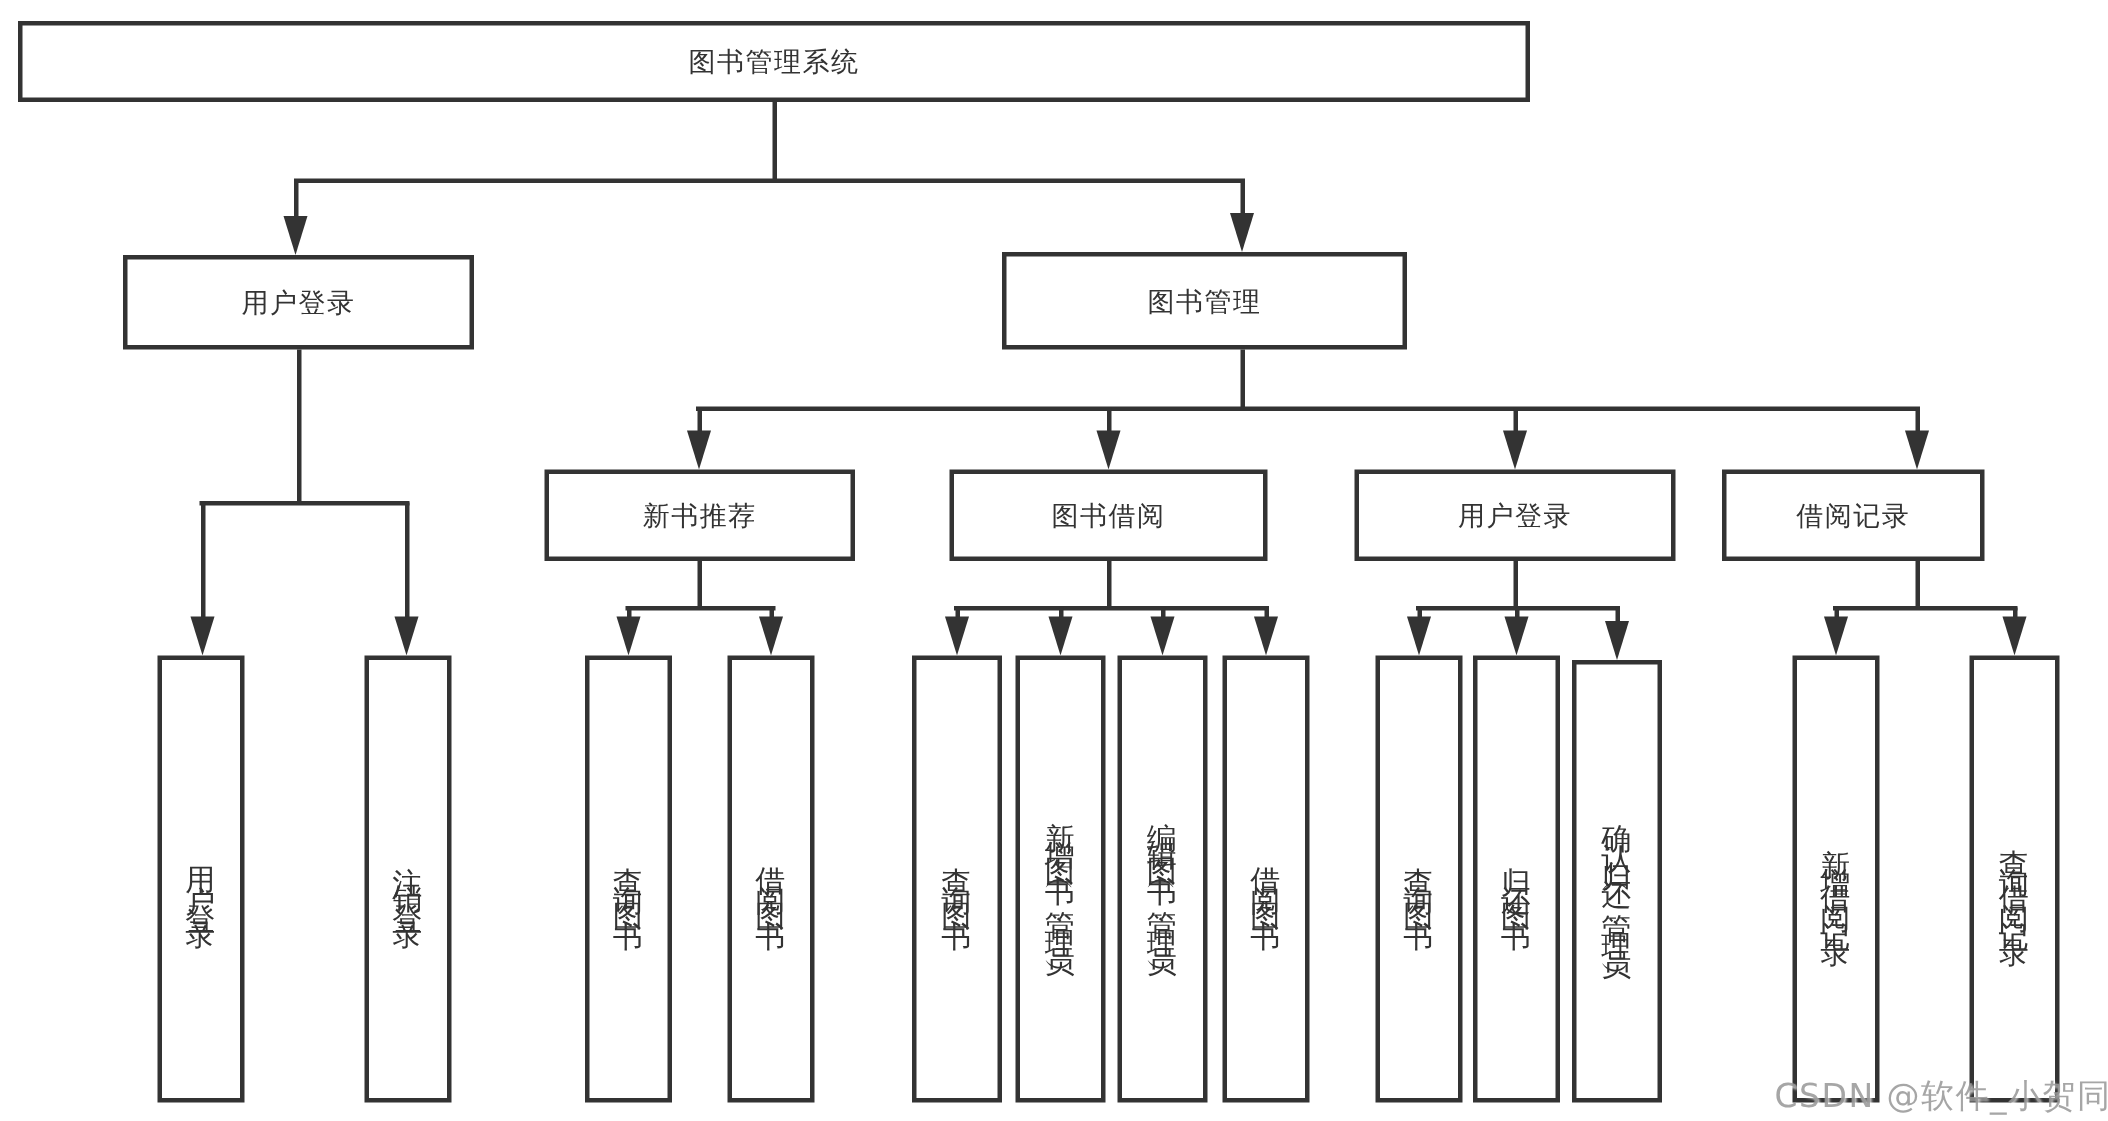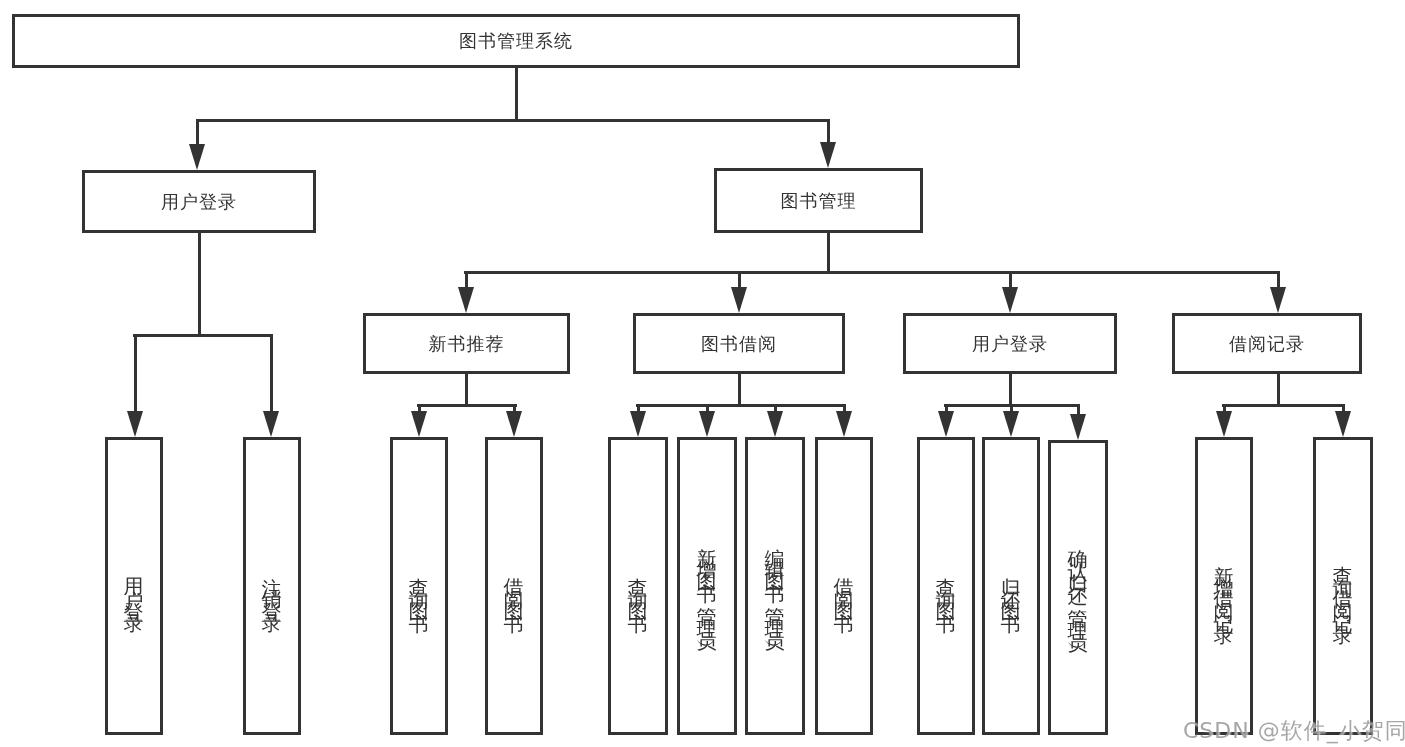--- a/index.html
+++ b/index.html
@@ -78,21 +78,21 @@
   </div>
 
   <div class="vline" style="left:515px;top:67px;height:53px"></div>
   <div class="hline" style="left:196px;top:119px;width:634px"></div>
   <div class="down-arrow" style="left:189px;top:120px;height:50px"></div>
   <div class="down-arrow" style="left:820px;top:120px;height:48px"></div>
 
   <div class="box" style="left:82px;top:170px;width:234px;height:63px">
     <span>用户登录</span>
   </div>
-  <div class="box" style="left:714px;top:168px;width:209px;height:65px">
+  <div class="box" style="left:668px;top:168px;width:270px;height:65px">
     <span>图书管理</span>
   </div>
 
   <div class="vline" style="left:198px;top:233px;height:103px"></div>
   <div class="hline" style="left:133px;top:334px;width:140px"></div>
   <div class="down-arrow" style="left:127px;top:335px;height:102px"></div>
   <div class="down-arrow" style="left:263px;top:335px;height:102px"></div>
 
   <div class="vline" style="left:827px;top:233px;height:40px"></div>
   <div class="hline" style="left:464px;top:271px;width:816px"></div>
@@ -103,21 +103,21 @@
 
   <div class="box" style="left:363px;top:313px;width:207px;height:61px">
     <span>新书推荐</span>
   </div>
   <div class="box" style="left:633px;top:313px;width:212px;height:61px">
     <span>图书借阅</span>
   </div>
   <div class="box" style="left:903px;top:313px;width:214px;height:61px">
     <span>用户登录</span>
   </div>
-  <div class="box" style="left:1172px;top:313px;width:190px;height:61px">
+  <div class="box" style="left:1148px;top:313px;width:175px;height:61px">
     <span>借阅记录</span>
   </div>
 
   <div class="vline" style="left:465px;top:374px;height:32px"></div>
   <div class="hline" style="left:417px;top:404px;width:100px"></div>
   <div class="down-arrow" style="left:411px;top:405px;height:32px"></div>
   <div class="down-arrow" style="left:506px;top:405px;height:32px"></div>
 
   <div class="vline" style="left:738px;top:374px;height:32px"></div>
   <div class="hline" style="left:636px;top:404px;width:210px"></div>

